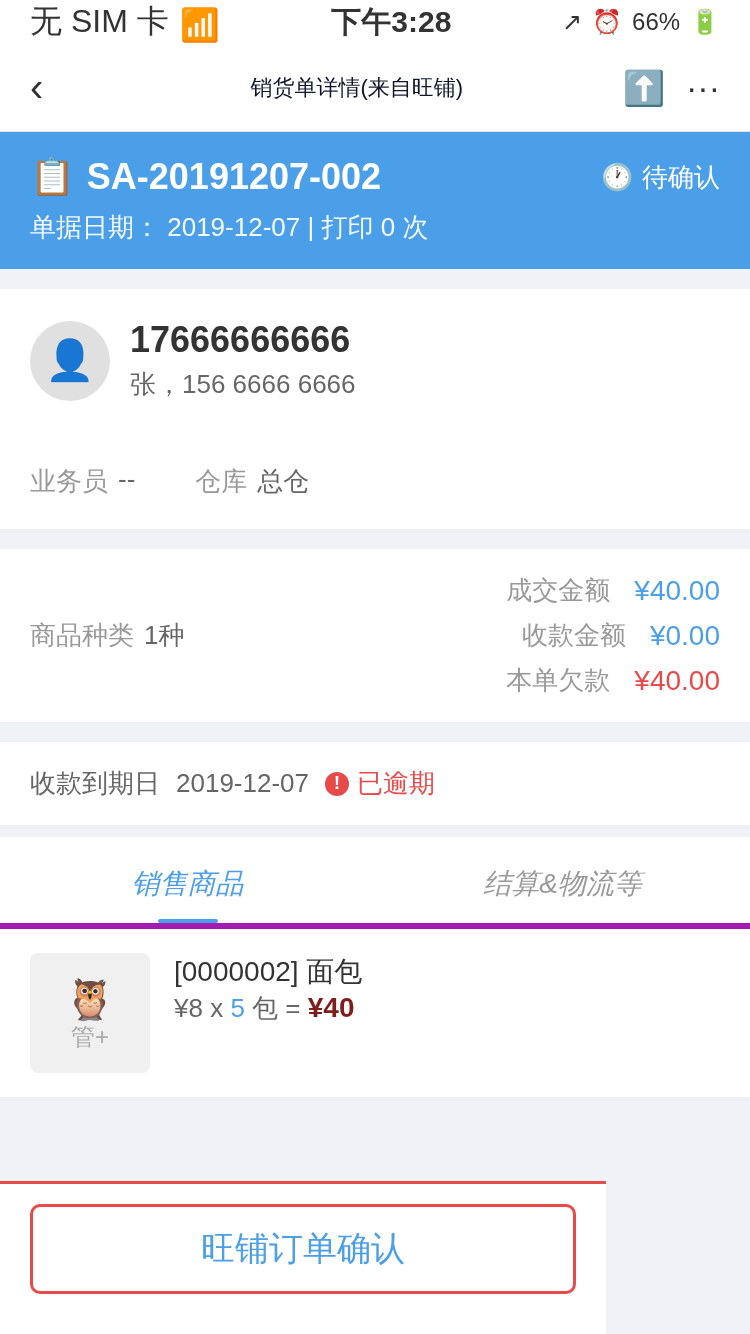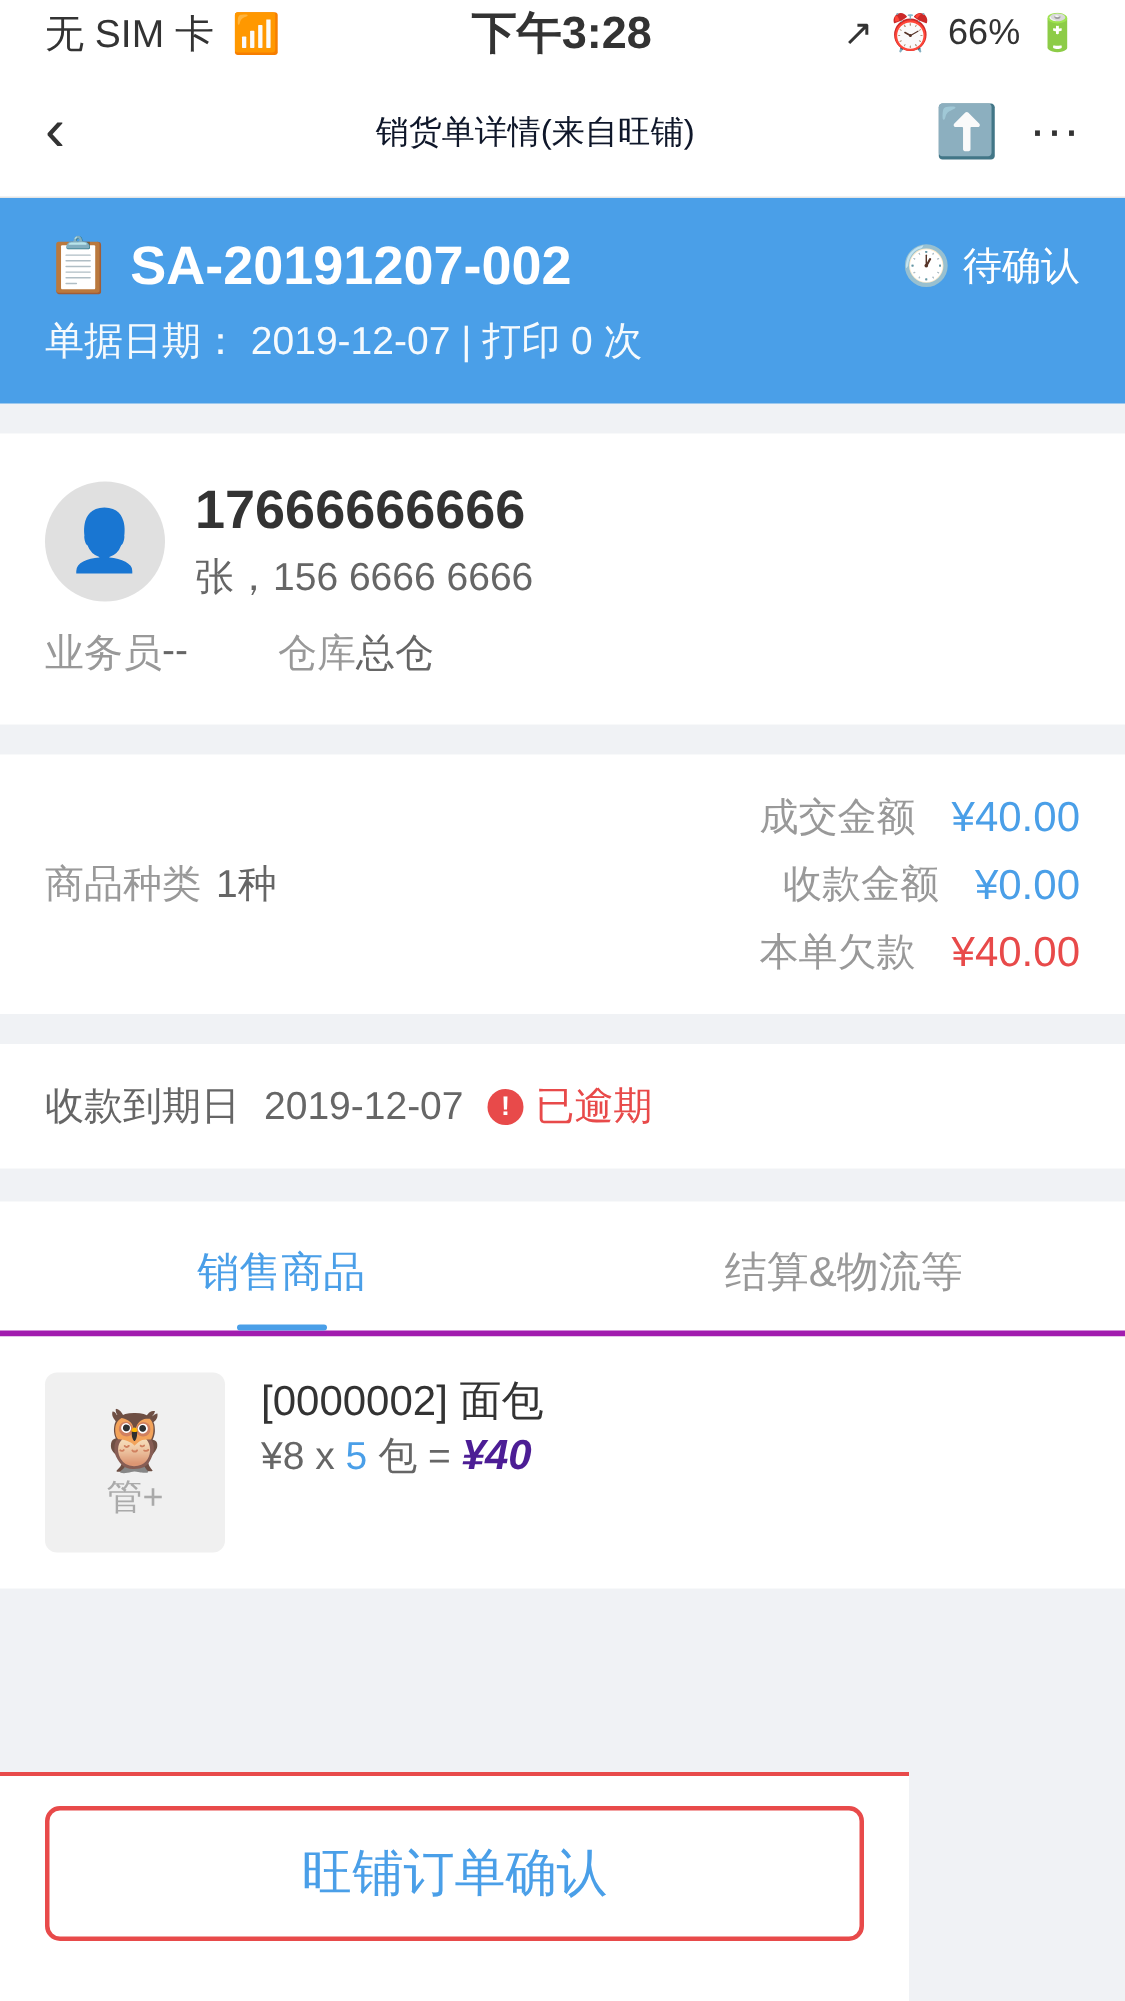--- a/index.html
+++ b/index.html
@@ -18,21 +18,21 @@
     .status-bar {
       background: #fff;
       height: 44px;
       display: flex;
       align-items: center;
       justify-content: space-between;
       padding: 0 30px;
       font-size: 28px;
       font-weight: 500;
     }
-    .status-left { display: flex; align-items: center; gap: 12px; font-size: 26px; }
+    .status-left { display: flex; align-items: flex-end; gap: 12px; font-size: 32px; }
     .status-center { font-size: 30px; font-weight: 600; }
     .status-right { display: flex; align-items: center; gap: 10px; font-size: 24px; }
 
     
     .nav-bar {
       background: #fff;
       height: 88px;
       display: flex;
       align-items: center;
       justify-content: space-between;
@@ -130,20 +130,22 @@
     }
     .customer-meta {
       display: flex;
       gap: 60px;
       margin-top: 10px;
     }
     .meta-item {
       font-size: 26px;
       color: #666;
       display: flex;
+      gap: 10px;
+      margin-top: 46px;
     }
     .meta-label { color: #999; }
     .meta-value { color: #666; }
 
     
     .summary-card {
       background: #fff;
       padding: 24px 30px;
       margin-top: 20px;
       display: flex;
@@ -209,22 +211,23 @@
       justify-content: center;
       color: #fff;
       font-size: 18px;
       font-weight: 700;
     }
 
     
     .tabs-bar {
       background: #fff;
       display: flex;
-      border-bottom: 4px solid #a21caf;
-      margin-top: 22px;
+      border-bottom: 6px solid #a21caf;
+      margin-top: 12px;
+      font-style: italic;
     }
     .tab-item {
       flex: 1;
       text-align: center;
       padding: 28px 0 20px;
       font-size: 28px;
       color: #999;
       cursor: pointer;
       position: relative;
     }
@@ -271,21 +274,21 @@
     .product-name {
       font-size: 28px;
       color: #333;
       font-weight: 500;
     }
     .product-price {
       font-size: 26px;
       color: #666;
     }
     .product-price .qty { color: #4a9fe8; font-weight: 500; }
-    .product-price .total { color: #4c1d95; font-weight: 700; font-size: 28px; font-style: italic; }
+    .product-price .total { color: #7f1d1d; font-weight: 700; font-size: 28px; }
 
     
     .content-area {
       padding-bottom: 160px;
     }
 
     
     .bottom-btn-area {
       position: fixed;
       bottom: 0;

